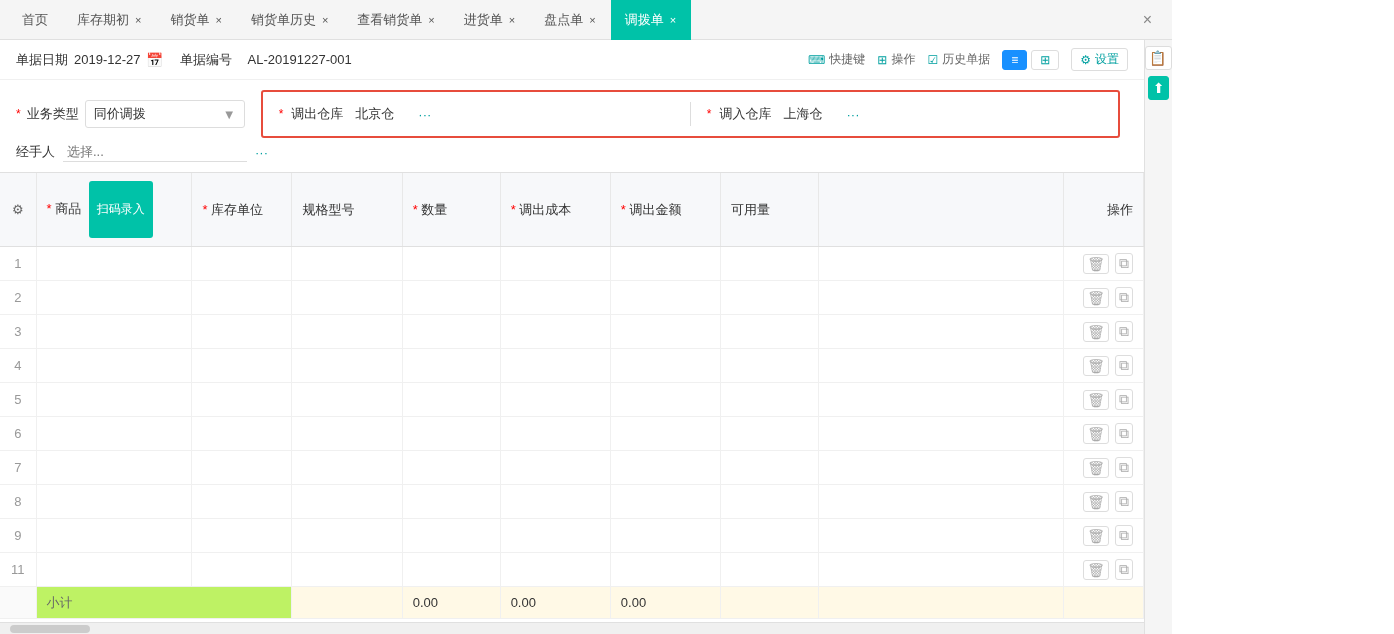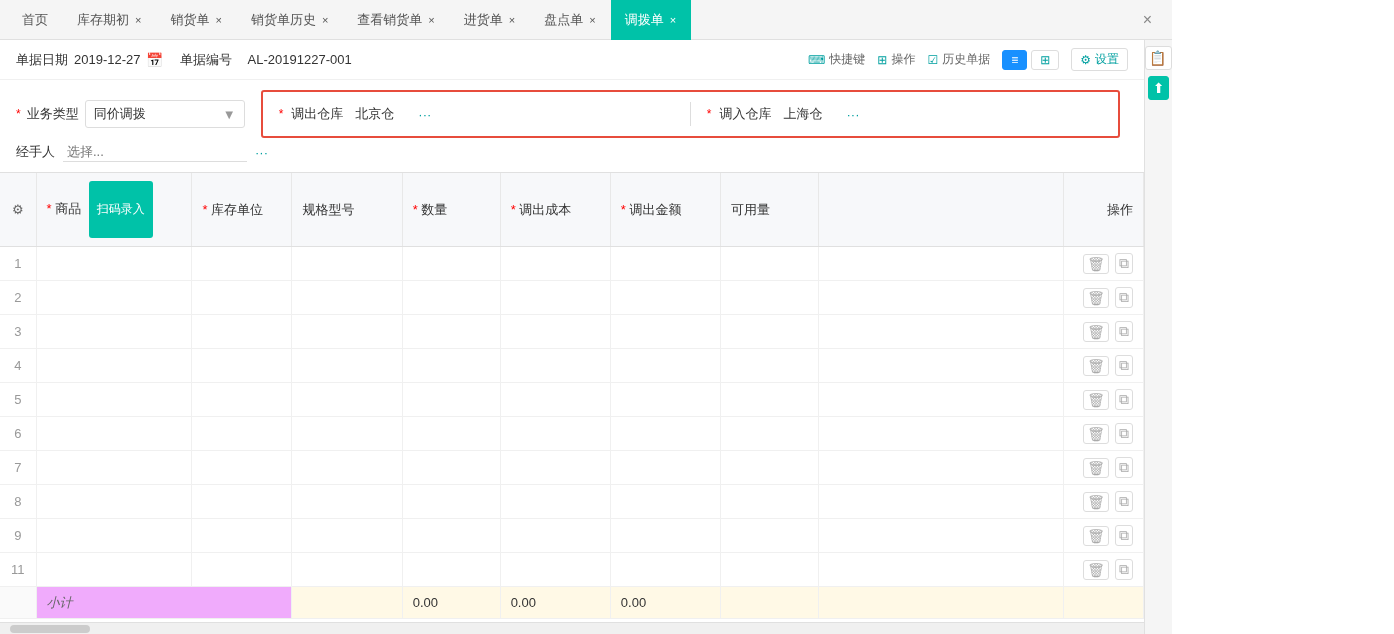--- a/index.html
+++ b/index.html
@@ -440,21 +440,21 @@
               <td></td>
             <td>
                 <div class="action-icons">
                   <span class="action-icon">🗑</span>
                   <span class="action-icon">⧉</span>
                 </div>
               </td>
           </tr>
           <tr class="subtotal-row">
             <td></td>
-            <td colspan="2" style="background:#f0abfc;color:#666;font-style:italic;">小计</td>
+            <td colspan="2" style="background:#bef264;color:#666;">小计</td>
             <td style="background:#fff9e6;"></td>
             <td style="background:#fff9e6;color:#333;">0.00</td>
             <td style="background:#fff9e6;color:#333;">0.00</td>
             <td style="background:#fff9e6;color:#333;">0.00</td>
             <td style="background:#fff9e6;"></td>
             <td style="background:#fff9e6;"></td>
             <td style="background:#fff9e6;"></td>
           </tr>
         </tbody>
       </table>

